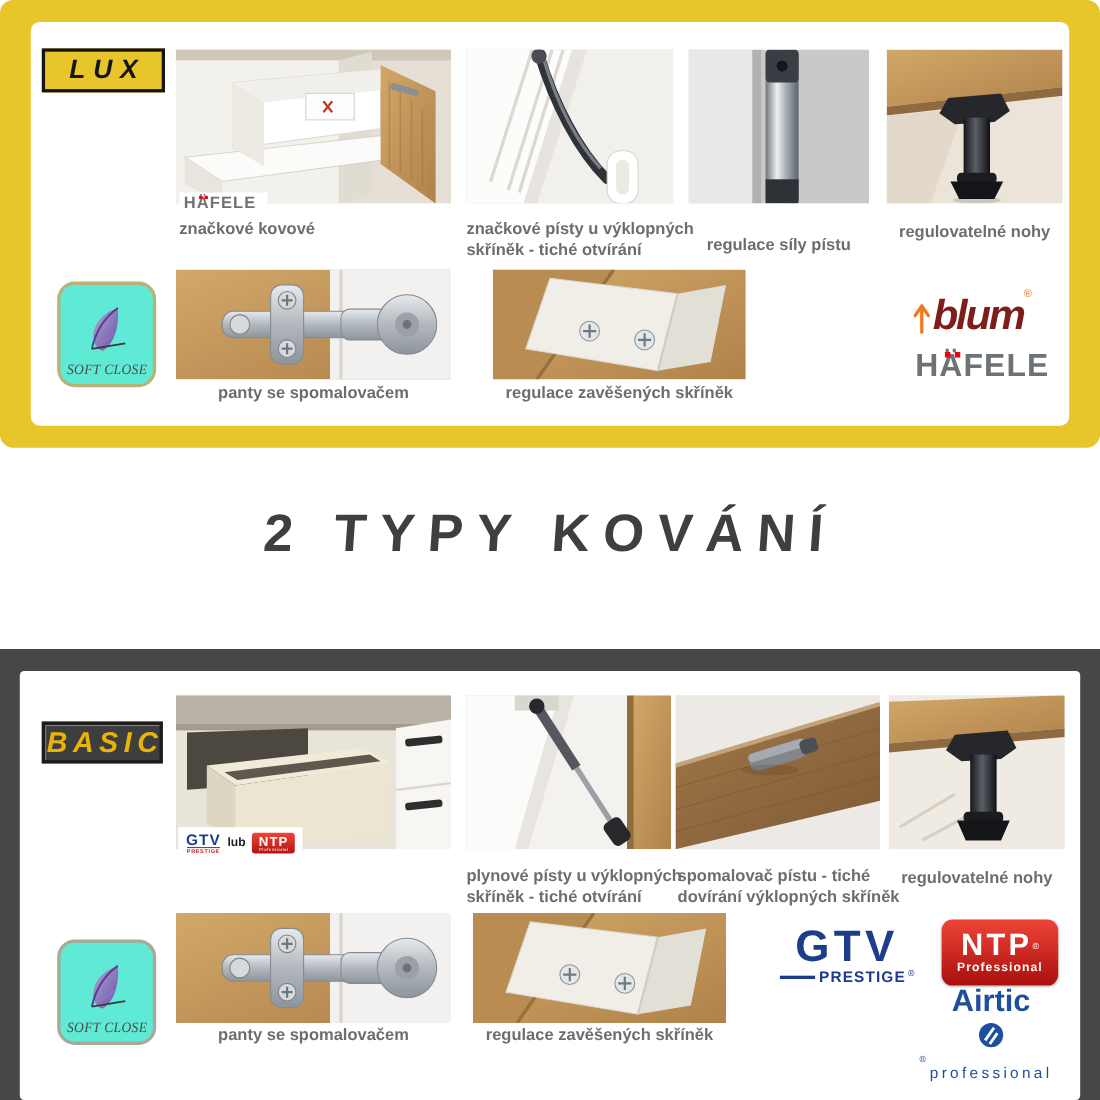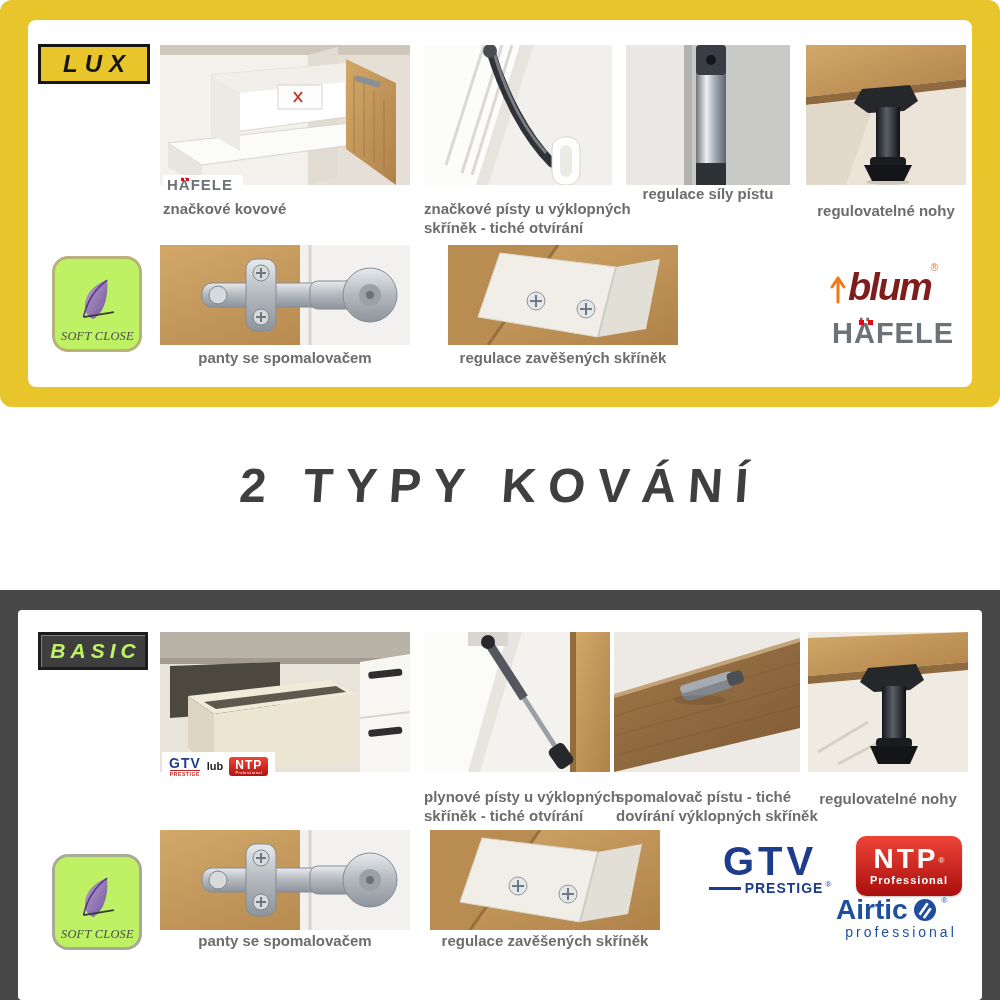--- a/index.html
+++ b/index.html
@@ -17,24 +17,24 @@
   #basic-inner { left:18px; top:610px; width:964px; height:390px; background:#fff; border-radius:4px; }
 
   
   #lux-label {
     left:38px; top:44px; width:112px; height:40px;
     background:#e9c52c; border:3px solid #151515; color:#151515;
     font-size:24px; font-weight:bold; font-style:italic; letter-spacing:7px;
     display:flex; align-items:center; justify-content:center; padding-left:7px;
   }
   #basic-label {
-    left:38px; top:632px; width:110px; height:38px;
+    left:38px; top:656px; width:110px; height:38px;
     background:#3e3e3e; border:3px solid #1c1c1c;
     box-shadow:inset 1px 1px 0 rgba(255,255,255,.35);
-    color:#bef264; font-size:21px; font-weight:bold; font-style:italic; letter-spacing:5px;
+    color:#eab308; font-size:26px; font-weight:bold; font-style:italic; letter-spacing:5px;
     display:flex; align-items:center; justify-content:center; padding-left:5px;
   }
 
   
   #title {
     left:0; top:458px; width:1000px; text-align:center;
     font-size:48px; font-weight:bold; letter-spacing:12px; color:#3f3f3f;
     transform:skewX(-4deg);
   }
 
@@ -51,34 +51,34 @@
   #ph-basic-piston { left:424px; top:632px; width:186px; height:140px; }
   #ph-basic-damper { left:614px; top:632px; width:186px; height:140px; }
   #ph-basic-leg    { left:808px; top:632px; width:160px; height:140px; }
   #ph-basic-hinge  { left:160px; top:830px; width:250px; height:100px; }
   #ph-basic-bracket{ left:430px; top:830px; width:230px; height:100px; }
 
   
   .caption { position:absolute; font-weight:bold; font-size:15px; line-height:19px; color:#6d6d6d; }
   #cap-lux-1 { left:163px; top:199px; width:260px; }
   #cap-lux-2 { left:424px; top:199px; width:210px; }
-  #cap-lux-3 { left:626px; top:184px; width:164px; text-align:center; }
+  #cap-lux-3 { left:626px; top:213px; width:164px; text-align:center; }
   #cap-lux-4 { left:806px; top:201px; width:160px; text-align:center; }
   #cap-lux-hinge   { left:160px; top:348px; width:250px; text-align:center; }
   #cap-lux-bracket { left:448px; top:348px; width:230px; text-align:center; }
   #cap-basic-1 { left:163px; top:787px; width:270px; }
   #cap-basic-2 { left:424px; top:787px; width:205px; }
   #cap-basic-3 { left:616px; top:787px; width:210px; }
   #cap-basic-4 { left:808px; top:789px; width:160px; text-align:center; }
   #cap-basic-hinge   { left:160px; top:931px; width:250px; text-align:center; }
   #cap-basic-bracket { left:430px; top:931px; width:230px; text-align:center; }
 
   
   .softclose {
-    position:absolute; width:90px; height:96px; background:#bef264;
+    position:absolute; width:90px; height:96px; background:#5eead4;
     border:3px solid #b7b378; border-radius:16px;
     display:flex; flex-direction:column; align-items:center; justify-content:flex-end;
     padding:3px 2px 5px 2px;
   }
   #lux-soft   { left:52px; top:256px; }
   #basic-soft { left:52px; top:854px; border-color:#a9a995; }
   .softclose .feather { width:54px; height:56px; margin-bottom:-2px; }
   .softclose .sc-text {
     font-family:"Liberation Serif", serif; font-style:italic;
     font-size:13px; color:#4c4c4c; letter-spacing:.3px; white-space:nowrap; transform:scaleX(.95);
@@ -129,21 +129,21 @@
     background:linear-gradient(#ef4438,#a90f0c); border-radius:10px;
     display:flex; flex-direction:column; align-items:center; justify-content:center;
     color:#fff; box-shadow:0 1px 2px rgba(0,0,0,.25);
   }
   .ntp-word-row { display:flex; line-height:26px; }
   .ntp-word { font-size:28px; font-weight:bold; letter-spacing:3px; }
   .ntp-reg  { font-size:8px; margin-top:2px; }
   .ntp-sub  { font-size:11px; font-weight:bold; letter-spacing:1px; }
 
   #airtic { left:836px; top:896px; width:130px; text-align:center; color:#1d4f9e; }
-  .airtic-row { display:flex; align-items:center; justify-content:flex-start; gap:4px; }
+  .airtic-row { display:flex; align-items:center; justify-content:center; gap:4px;flex-direction:column; }
   .airtic-word { font-size:28px; font-weight:bold; line-height:28px; }
   .airtic-reg  { font-size:8px; align-self:flex-start; }
   .airtic-sub  { font-size:14px; letter-spacing:3px; color:#1d4f9e; }
 </style>
 </head>
 <body>
 
 <svg width="0" height="0" style="position:absolute" aria-hidden="true">
   <defs>
     <linearGradient id="wood" x1="0" y1="0" x2="1" y2="1">

